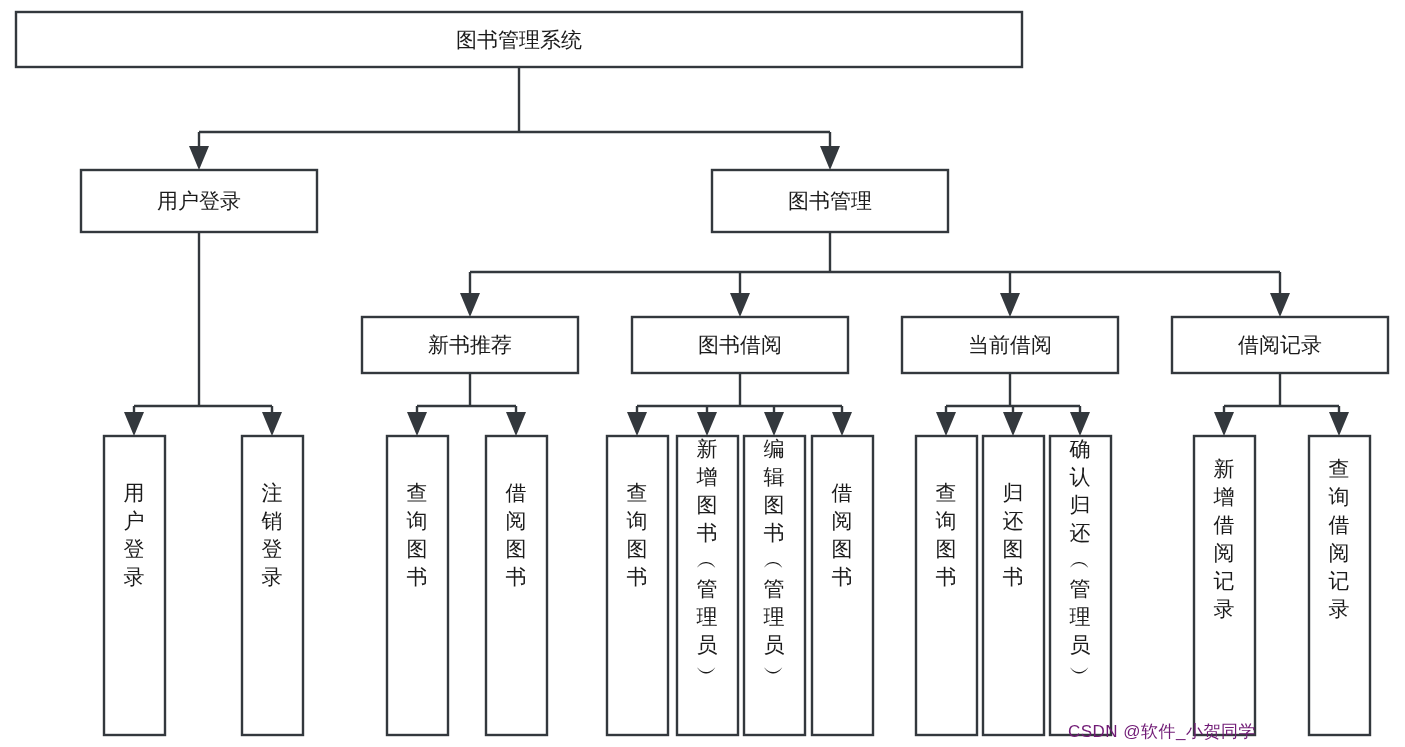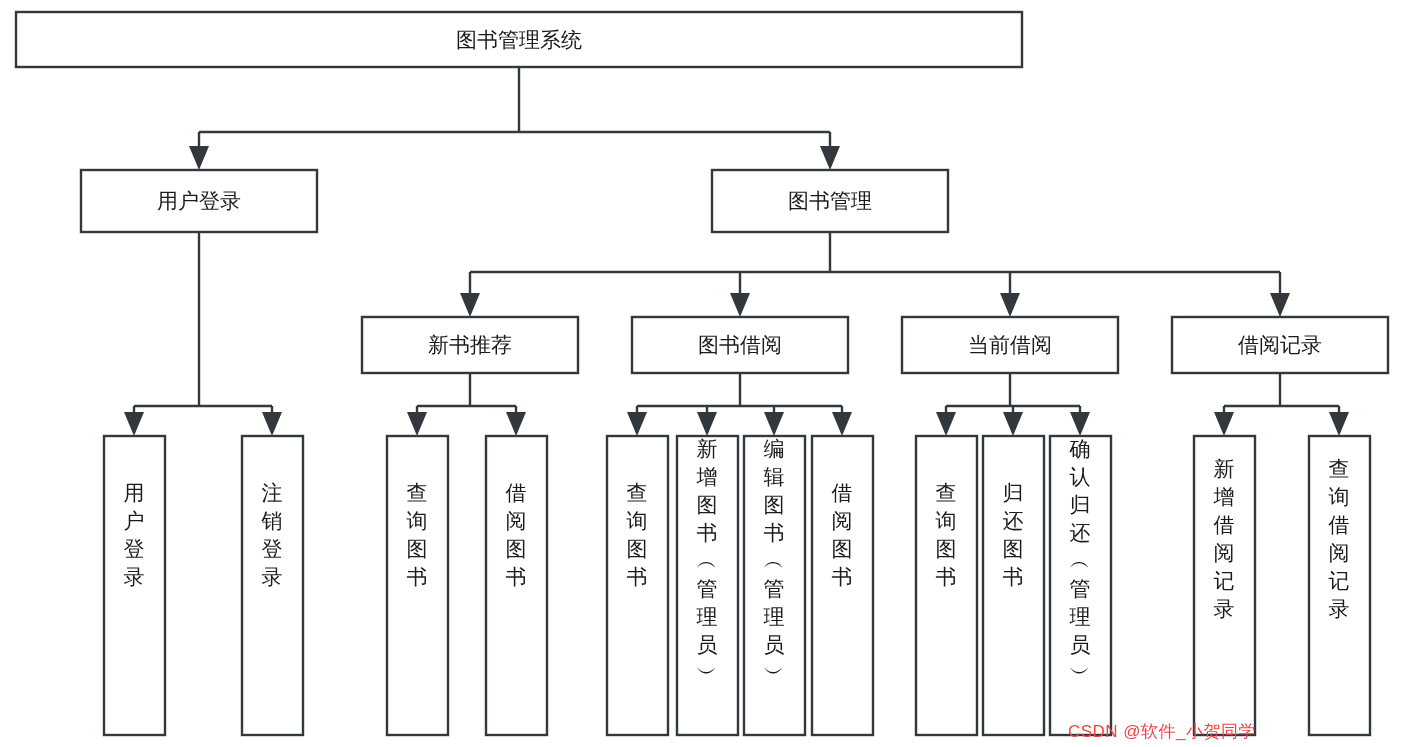--- a/index.html
+++ b/index.html
@@ -55,21 +55,21 @@
     font-size: 21px;
     fill: #1b1b1b;
     text-anchor: middle;
   }
   .watermark {
     position: absolute;
     right: 6px;
     bottom: 4px;
     font-family: "Liberation Sans", "DejaVu Sans", sans-serif;
     font-size: 17px;
-    color: #ef4444;
+    color: #701a75;
     letter-spacing: 0.5px;
     white-space: nowrap;
     user-select: none;
   }
 </style>
 </head>
 <body>
 
 <div id="diagram-root">
 

